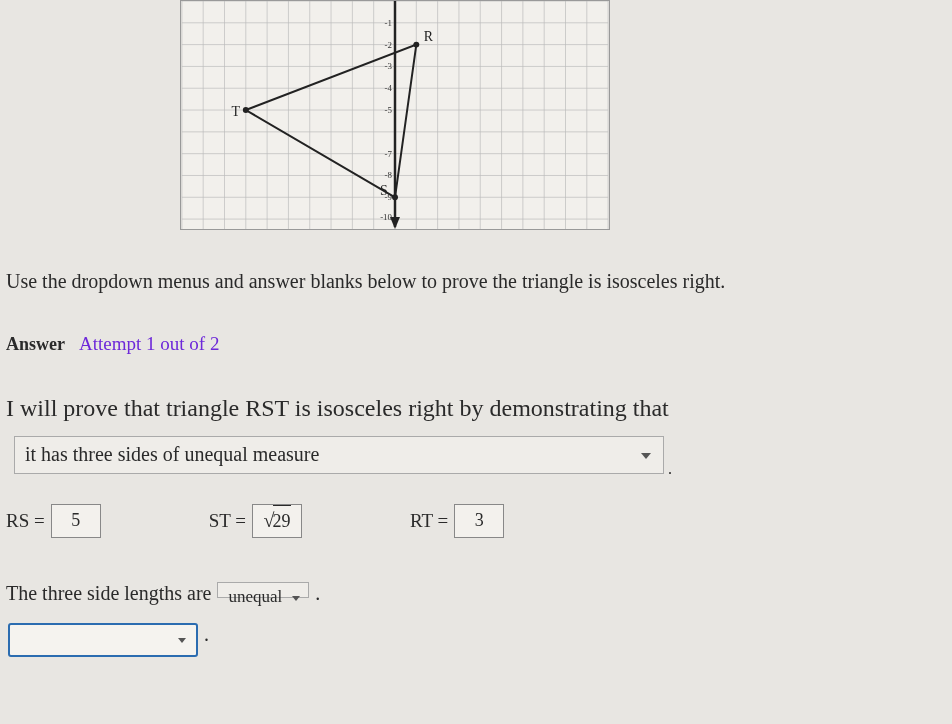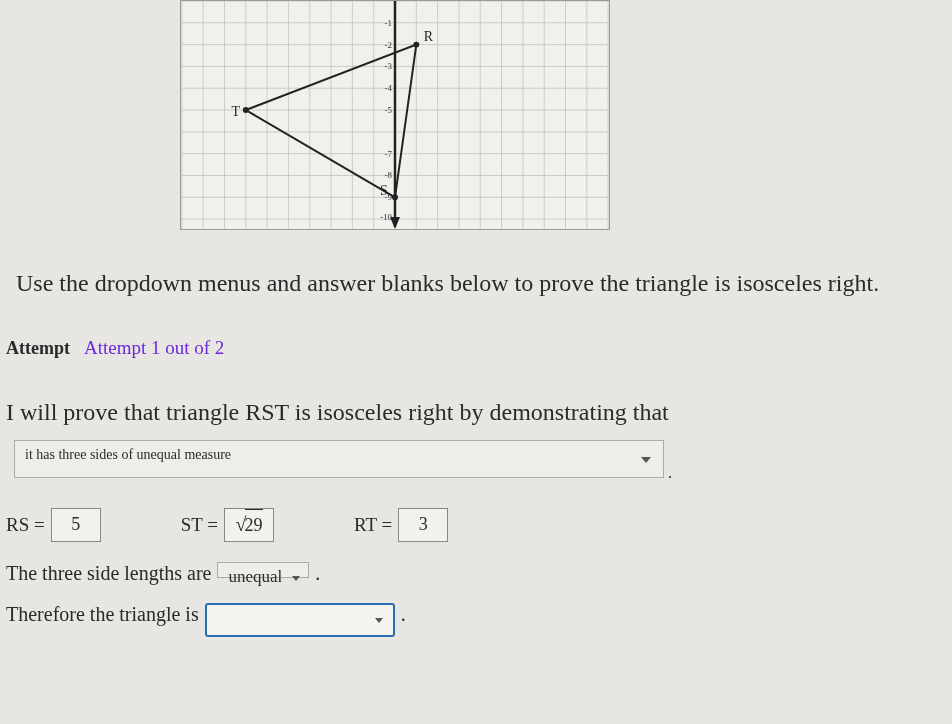--- a/index.html
+++ b/index.html
@@ -22,23 +22,23 @@
       margin: 0 auto 40px 180px;
       position: relative;
       background: #f2f0ec;
       border: 1px solid #999;
     }
     .graph-svg {
       width: 100%;
       height: 100%;
     }
     .instruction {
-      font-size: 24px;
+      font-size: 20px;
       margin: 30px 0 40px 0;
-      padding: 0 16px;
+      padding: 0 6px;
     }
     .answer-header {
       margin-bottom: 40px;
       padding: 0 6px;
     }
     .answer-label {
       font-weight: bold;
       font-size: 18px;
       margin-right: 10px;
     }
@@ -51,21 +51,21 @@
       margin-bottom: 14px;
       padding: 0 6px;
     }
     .dropdown-wide {
       display: inline-block;
       width: 650px;
       height: 38px;
       border: 1px solid #aaa;
       background: #efede9;
       padding: 6px 10px;
-      font-size: 14px;
+      font-size: 20px;
       font-family: inherit;
       position: relative;
       margin: 0 4px 30px 8px;
       vertical-align: middle;
     }
     .dropdown-wide::after {
       content: '';
       position: absolute;
       right: 12px;
       top: 16px;
@@ -113,22 +113,22 @@
       position: absolute;
       right: 10px;
       top: 13px;
       border-left: 4px solid transparent;
       border-right: 4px solid transparent;
       border-top: 5px solid #555;
     }
     .equations-row {
       display: flex;
       justify-content: flex-start;
-      gap: 80px;
-      margin-bottom: 20px;
+      gap: 108px;
+      margin-bottom: 44px;
       padding: 0 6px;
       font-size: 19px;
       align-items: flex-end;
     }
     .eq-item {
       display: flex;
       align-items: center;
       gap: 6px;
     }
     .value-box {
@@ -228,21 +228,21 @@
     <circle cx="64.5" cy="110" r="3" fill="#222"></circle>
     <text x="244" y="40" font-size="14" fill="#222">R</text>
     <text x="200" y="196" font-size="14" fill="#222">S</text>
     <text x="50" y="116" font-size="14" fill="#222">T</text>
   </svg>
 </div>
 
 <div class="instruction">Use the dropdown menus and answer blanks below to prove the triangle is isosceles right.</div>
 
 <div class="answer-header">
-  <span class="answer-label">Attempt</span>
+  <span class="answer-label">Answer</span>
   <span class="attempt-text">Attempt 1 out of 2</span>
 </div>
 
 <div class="proof-line">I will prove that triangle RST is isosceles right by demonstrating that</div>
 
 <div style="padding:0 6px;">
   <div class="dropdown-wide">
     <span>it has three sides of unequal measure</span>
   </div><span>.</span>
 </div>
@@ -266,18 +266,17 @@
 
 <div class="sentence-row">
   <span>The three side lengths are</span>
   <span class="dropdown-small">
     <span>unequal</span>
   </span>
   <span>.</span>
 </div>
 
 <div class="sentence-row">
-  <span>Therefore the triangle is</span>
   <span class="dropdown-blue">
     <span></span>
   </span>
   <span>.</span>
 </div>
 
 </body></html>

